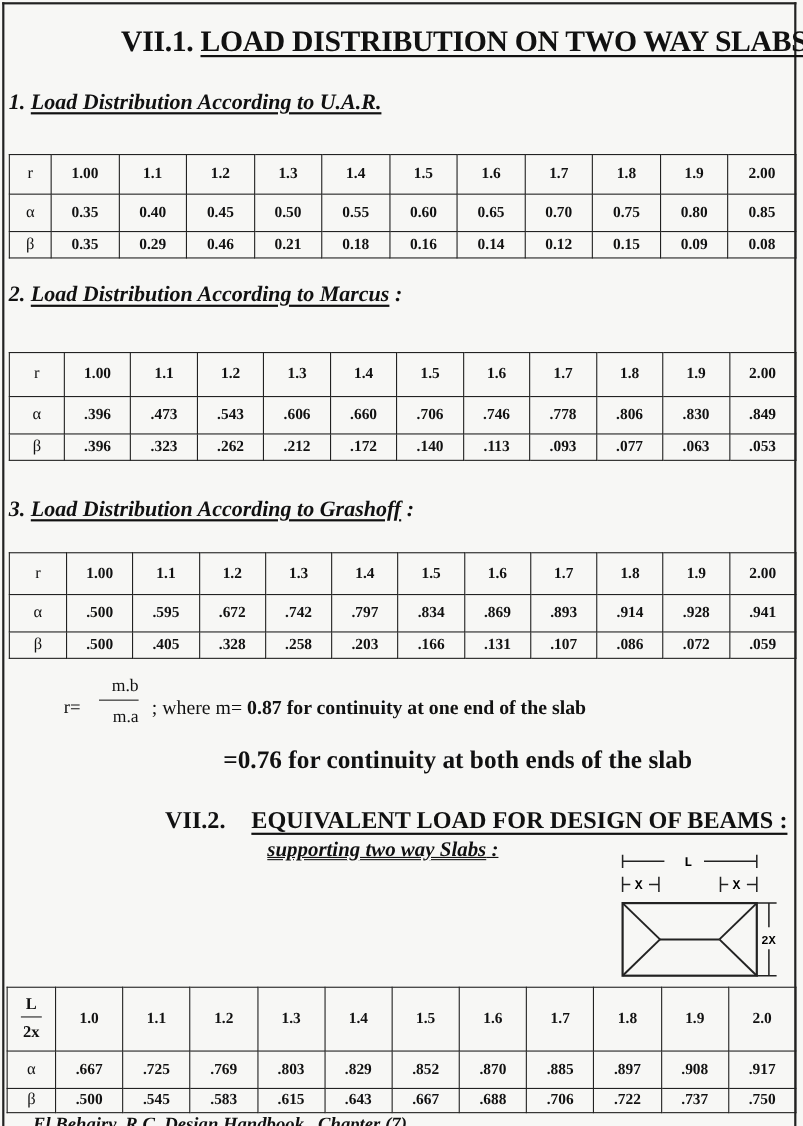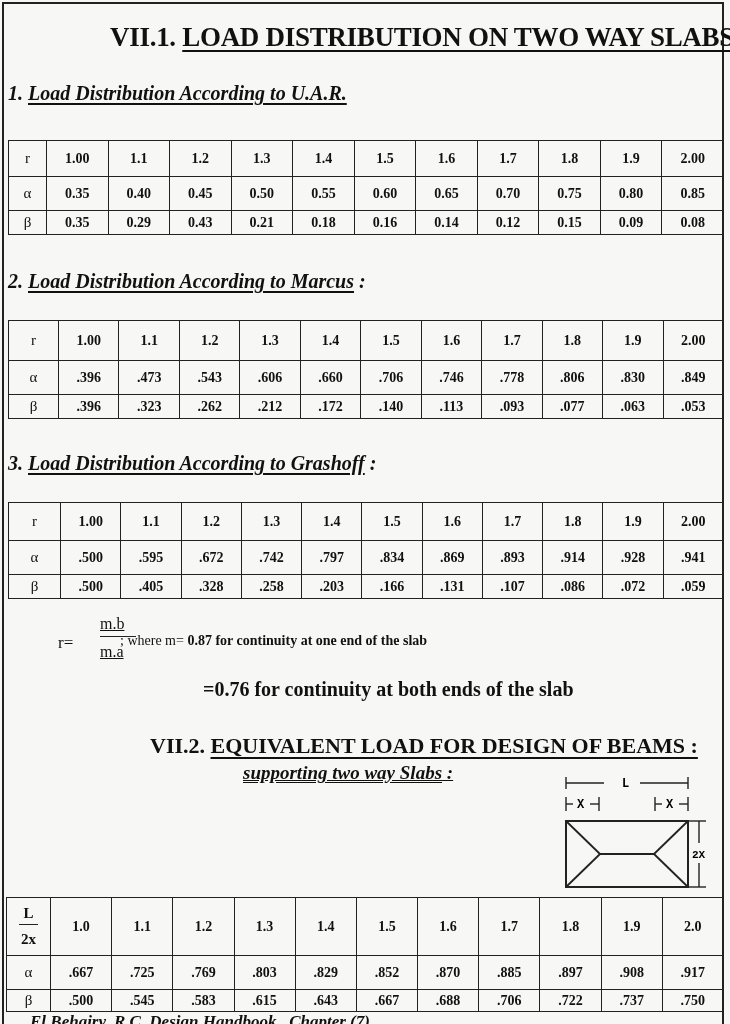--- a/index.html
+++ b/index.html
@@ -24,33 +24,33 @@
     .section-heading .u { text-decoration: underline; text-underline-offset: 3px; font-style: italic; }
     table.data {
       position: absolute; border-collapse: collapse; table-layout: fixed;
       font-weight: bold; font-size: 14px;
     }
     table.data td {
       border: 1.6px solid #222; text-align: center; padding: 0;
     }
     table.data td.label { font-weight: normal; font-size: 15px; }
     .frac {
-      position: absolute; left: 100px; top: 616px; width: 36px; text-align: left;
-      font-size: 16px; line-height: 1; text-decoration: underline;
+      position: absolute; left: 90px; top: 616px; width: 36px; text-align: right;
+      font-size: 16px; line-height: 1;
     }
     .frac .num { display: block; padding-bottom: 4px; border-bottom: 1.2px solid #222; }
     .frac .den { display: block; padding-top: 7px; }
     .r-eq { position: absolute; left: 58px; top: 633px; font-size: 17px; }
-    .where { position: absolute; left: 120px; top: 633px; font-size: 14px; }
+    .where { position: absolute; left: 138px; top: 633px; font-size: 18px; }
     .where b { font-weight: bold; }
-    .where2 { position: absolute; left: 203px; top: 678px; font-size: 20px; font-weight: bold; }
+    .where2 { position: absolute; left: 203px; top: 678px; font-size: 23px; font-weight: bold; }
     .title-2 {
       position: absolute; left: 150px; top: 733px; font-weight: bold; font-size: 22px;
     }
-    .title-2 .u { text-decoration: underline; text-underline-offset: 4px; }
+    .title-2 .u { text-decoration: underline; text-underline-offset: 4px; margin-left: 18px; }
     .subtitle-2 {
       position: absolute; left: 243px; top: 762px; font-style: italic; font-weight: bold;
       font-size: 19px;
       text-decoration: underline;
     }
     .subtitle-2 .u { text-decoration: underline; text-underline-offset: 3px; }
     .diagram { position: absolute; left: 560px; top: 765px; }
     .lfrac { display: inline-block; text-align: center; line-height: 1.1; }
     .lfrac .n { display: block; border-bottom: 1.2px solid #222; padding: 0 4px 2px; }
     .lfrac .d { display: block; padding-top: 6px; }
@@ -103,34 +103,34 @@
         <td>0.65</td>
         <td>0.70</td>
         <td>0.75</td>
         <td>0.80</td>
         <td>0.85</td>
       </tr>
   <tr style="height:24px">
         <td class="label">β</td>
         <td>0.35</td>
         <td>0.29</td>
-        <td>0.43</td>
+        <td>0.46</td>
         <td>0.21</td>
         <td>0.18</td>
         <td>0.16</td>
         <td>0.14</td>
         <td>0.12</td>
         <td>0.15</td>
         <td>0.09</td>
         <td>0.08</td>
       </tr>
 </tbody>
   </table>
 
-<div class="section-heading" style="top:270px;">
+<div class="section-heading" style="top:257px;">
   <span>2.</span>
   <span class="u">Load Distribution According to Marcus</span><span> :</span>
 </div>
 <table class="data" id="t1" style="left:8px; top:320px; width:716px;">
   <colgroup>
       <col style="width:50px">
     </colgroup>
   <tbody>
       <tr style="height:40px">
         <td class="label">r</td>

